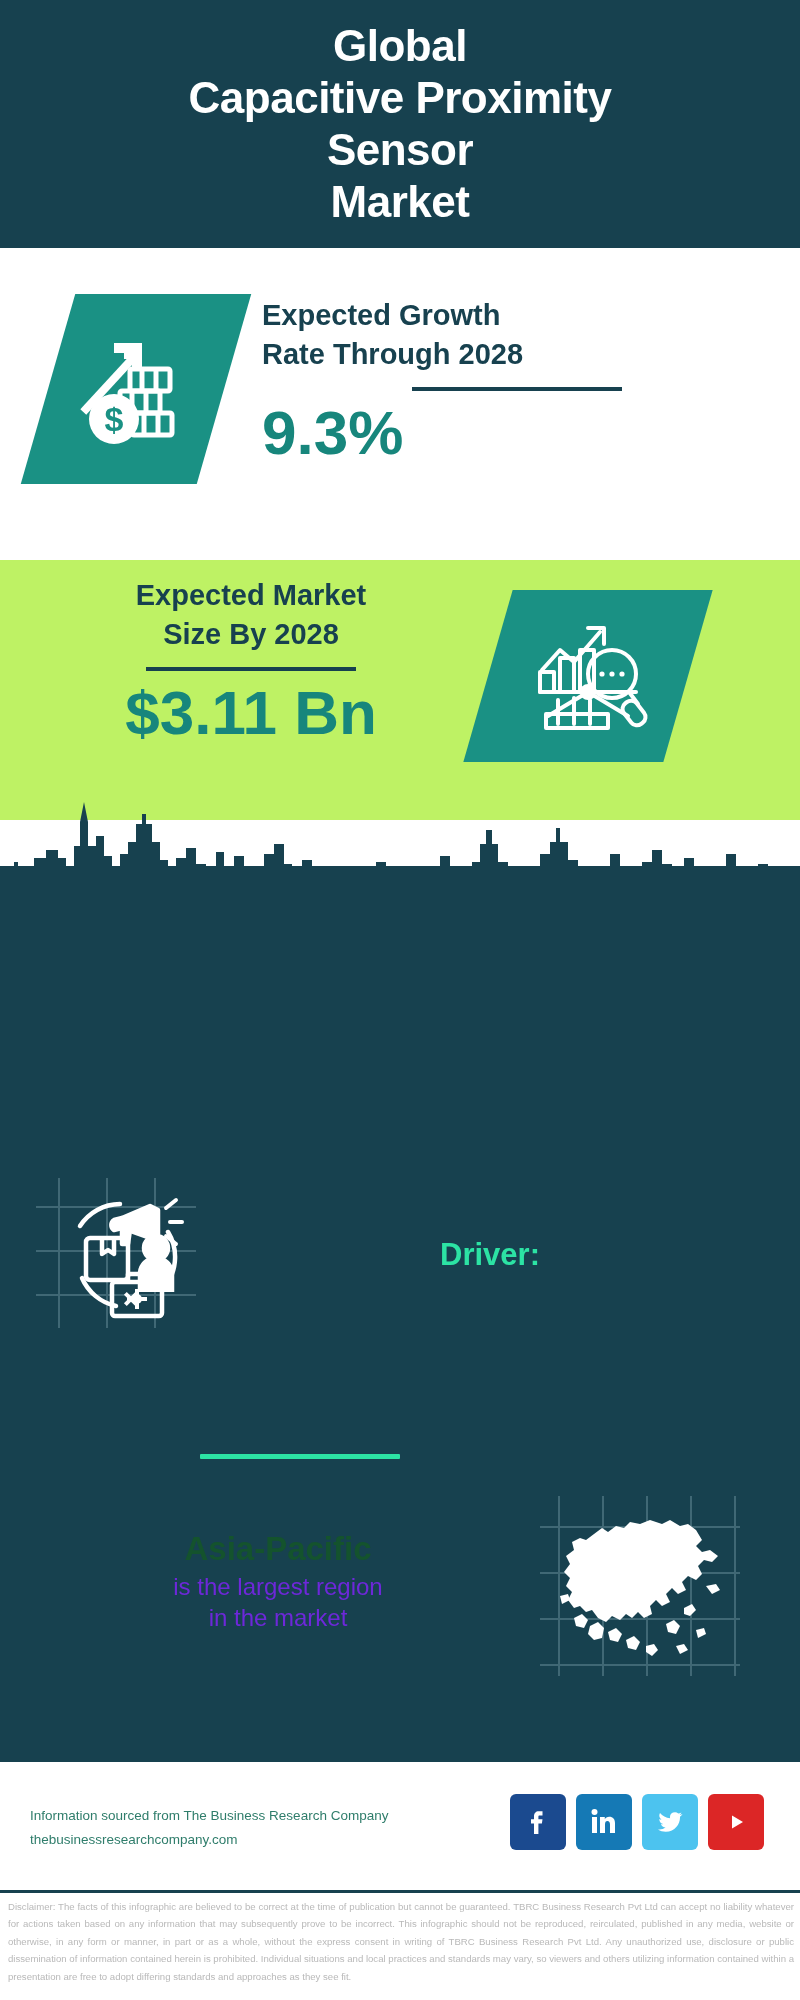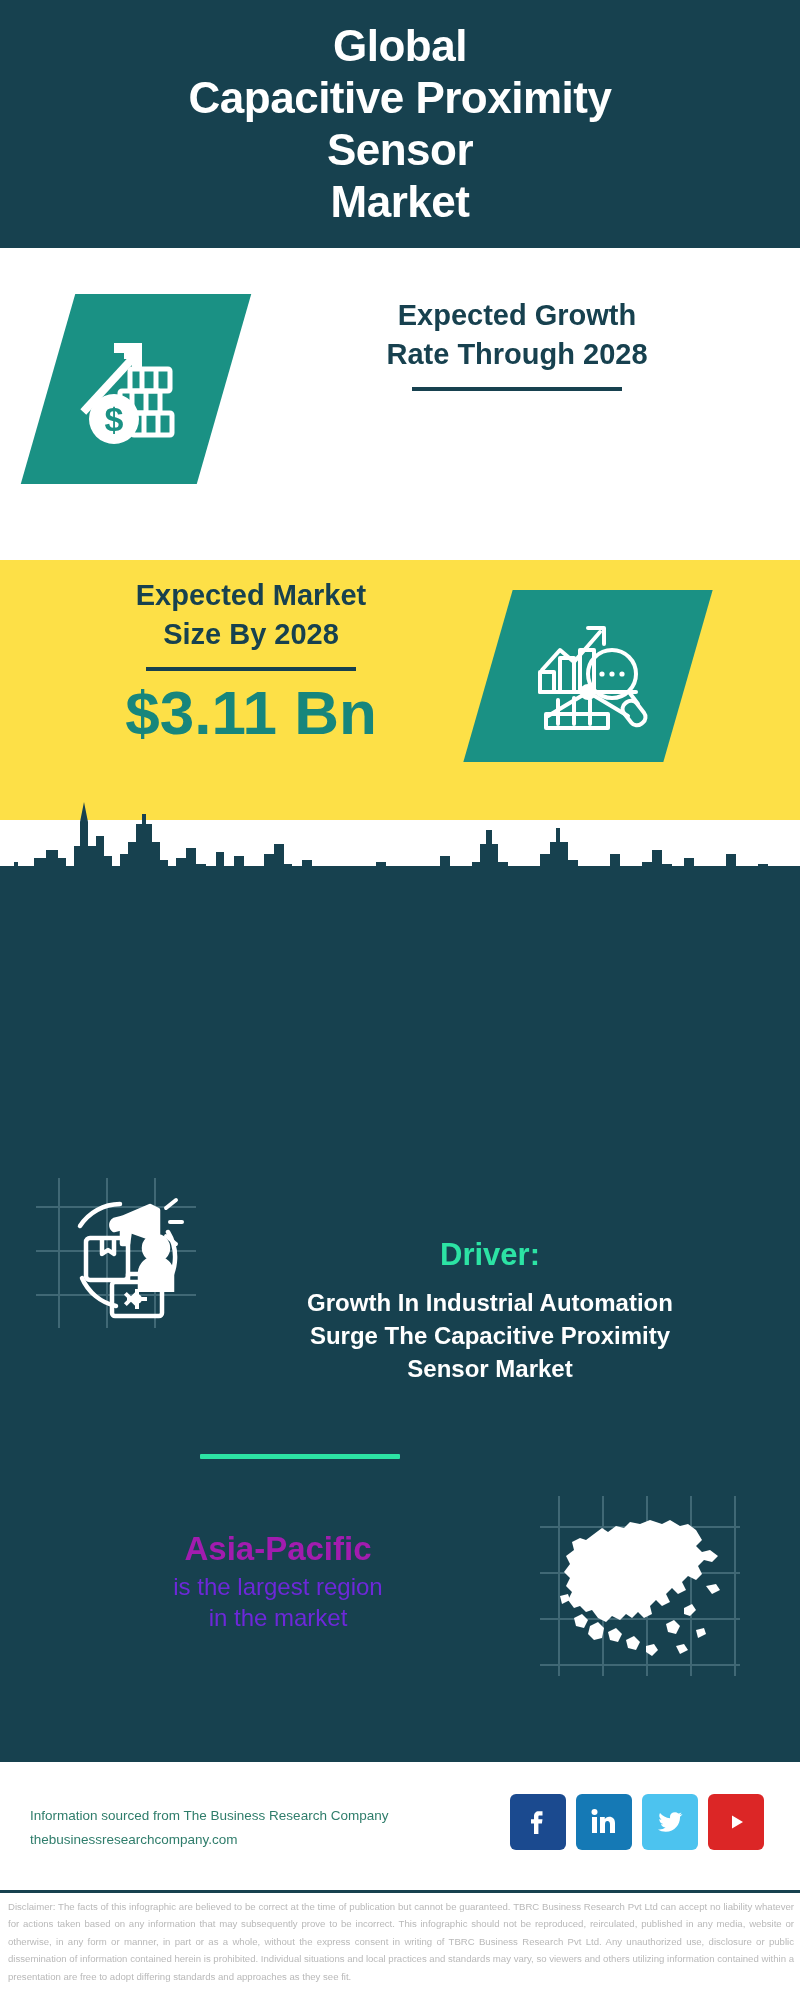--- a/index.html
+++ b/index.html
@@ -60,21 +60,20 @@
   .icon-holder-1 {
     position: absolute;
     left: 60px; top: 55px;
     width: 152px; height: 172px;
     display: flex; align-items: center; justify-content: center;
   }
   .stat1-text {
     position: absolute;
     left: 262px; top: 48px;
     width: 510px;
-    text-align: center;
   }
   .stat-label {
     color: #17414f;
     font-size: 29px;
     font-weight: bold;
     line-height: 1.33;
     white-space: pre-line;
   }
   .rule {
     width: 210px;
@@ -88,21 +87,21 @@
     font-weight: bold;
     line-height: 1.1;
   }
 
   
   .stat2 {
     position: absolute;
     top: 560px; left: 0;
     width: 800px;
     height: 260px;
-    background: #fde047;
+    background: #bef264;
   }
   .paral-2 {
     left: 488px; top: 30px;
     width: 200px; height: 172px;
   }
   .icon-holder-2 {
     position: absolute;
     left: 500px; top: 40px;
     width: 176px; height: 152px;
     display: flex; align-items: center; justify-content: center;
@@ -178,21 +177,21 @@
   }
 
   
   .region-text {
     position: absolute;
     left: 28px; top: 1528px;
     width: 500px;
     text-align: center;
   }
   .region-name {
-    color: #a21caf;
+    color: #14532d;
     font-size: 33px;
     font-weight: bold;
     line-height: 1.25;
   }
   .region-desc {
     color: #6d28d9;
     font-size: 24px;
     font-weight: normal;
     line-height: 1.3;
     white-space: pre-line;
@@ -287,20 +286,21 @@
           <line x1="88" y1="90" x2="88" y2="112"></line>
         </g>
         <circle cx="44" cy="96" r="25" fill="#ffffff"></circle>
         <text x="44" y="108" font-family="Liberation Sans, sans-serif" font-size="34" font-weight="bold" fill="#1a9184" text-anchor="middle">$</text>
       </svg>
     </div>
     <div class="stat1-text">
       <div class="stat-label">Expected Growth
 Rate Through 2028</div>
       <div class="rule"></div>
+      <div class="stat-value">9.3%</div>
     </div>
   </div>
 
   <div class="stat2">
     <div class="stat2-text">
       <div class="stat-label">Expected Market
 Size By 2028</div>
       <div class="rule"></div>
       <div class="stat-value">$3.11 Bn</div>
     </div>
@@ -376,23 +376,20 @@
         <rect x="91" y="107" width="4" height="20"></rect>
         <rect x="83" y="115" width="20" height="4"></rect>
         <rect x="85" y="109" width="4" height="16" transform="rotate(45 87 117)"></rect>
         <rect x="85" y="109" width="4" height="16" transform="rotate(-45 87 117)"></rect>
       </g>
     </svg>
   </div>
 
   <div class="driver-text">
     <div class="driver-heading">Driver:</div>
-    <div class="driver-body">Growth In Industrial Automation
-Surge The Capacitive Proximity
-Sensor Market</div>
   </div>
 
   <div class="sep"></div>
 
   <div class="region-text">
     <div class="region-name">Asia-Pacific</div>
     <div class="region-desc">is the largest region
 in the market</div>
   </div>
 

